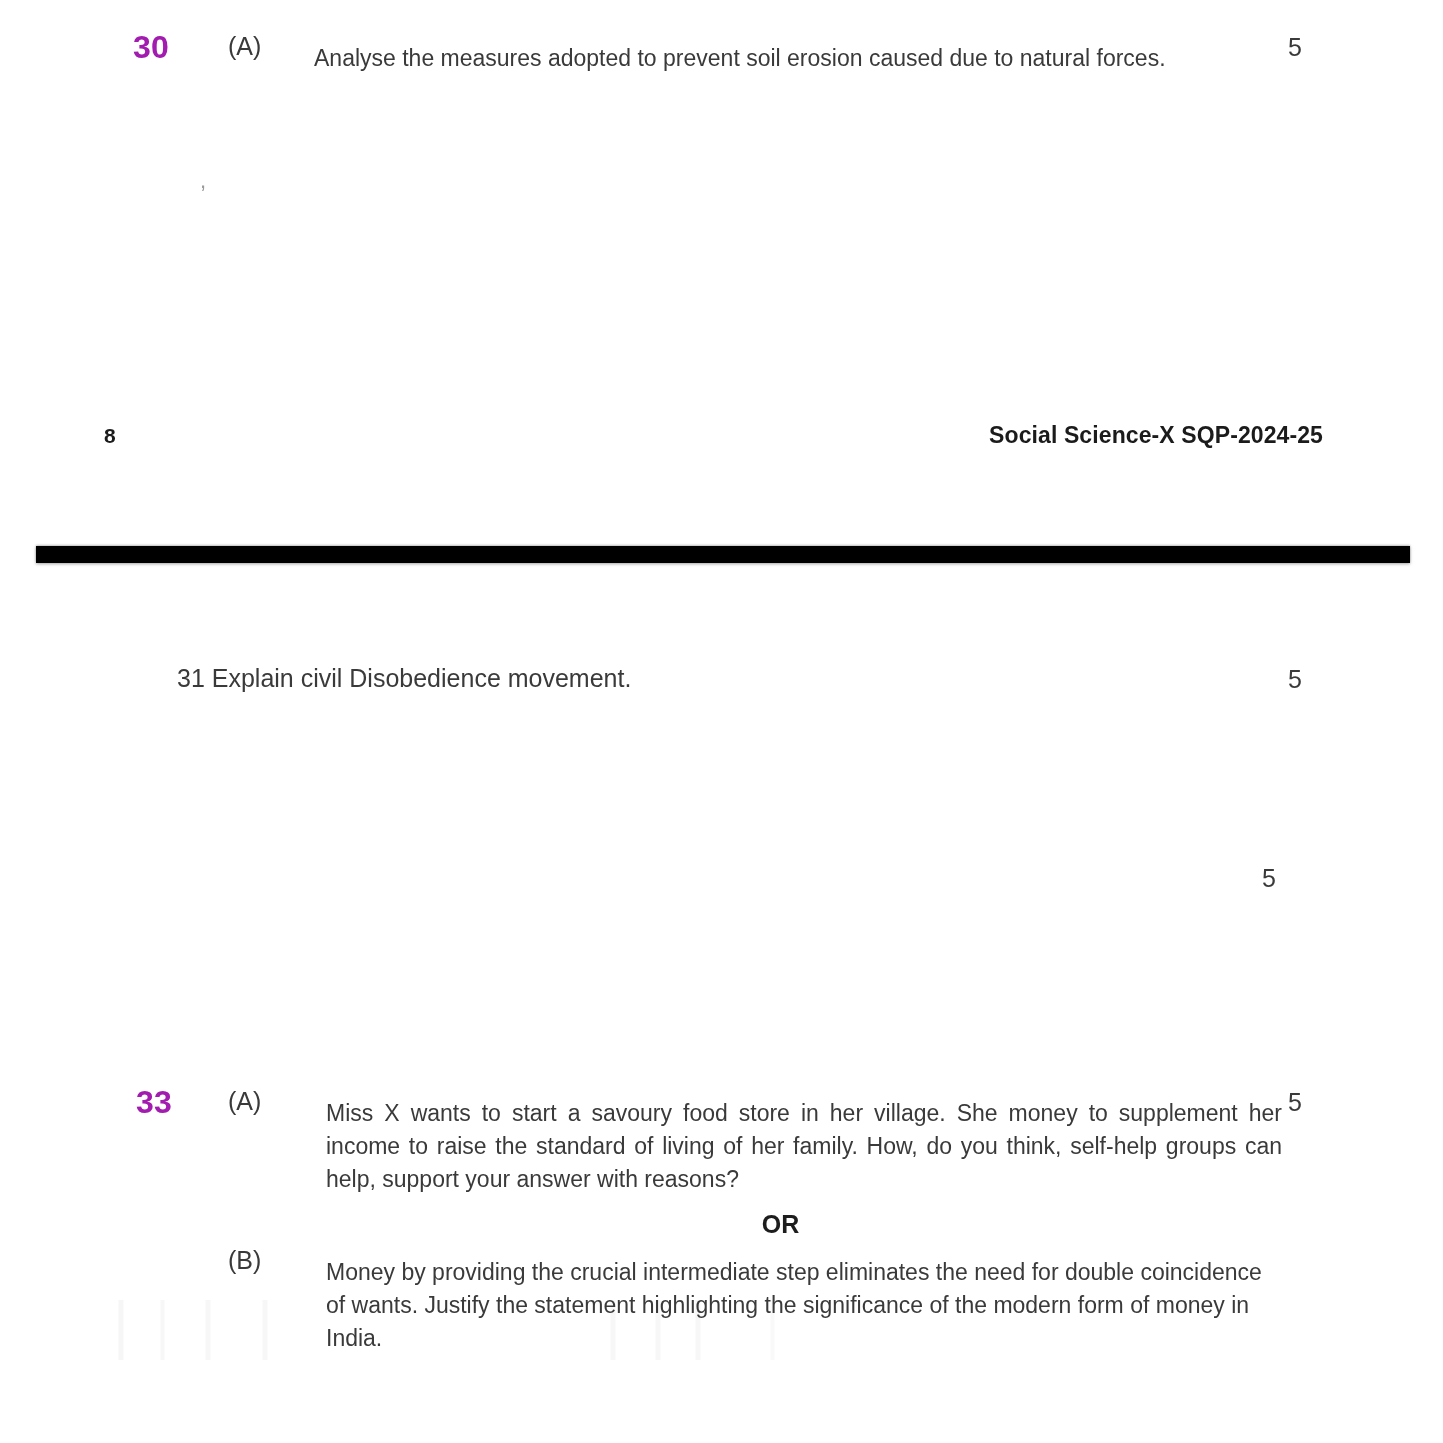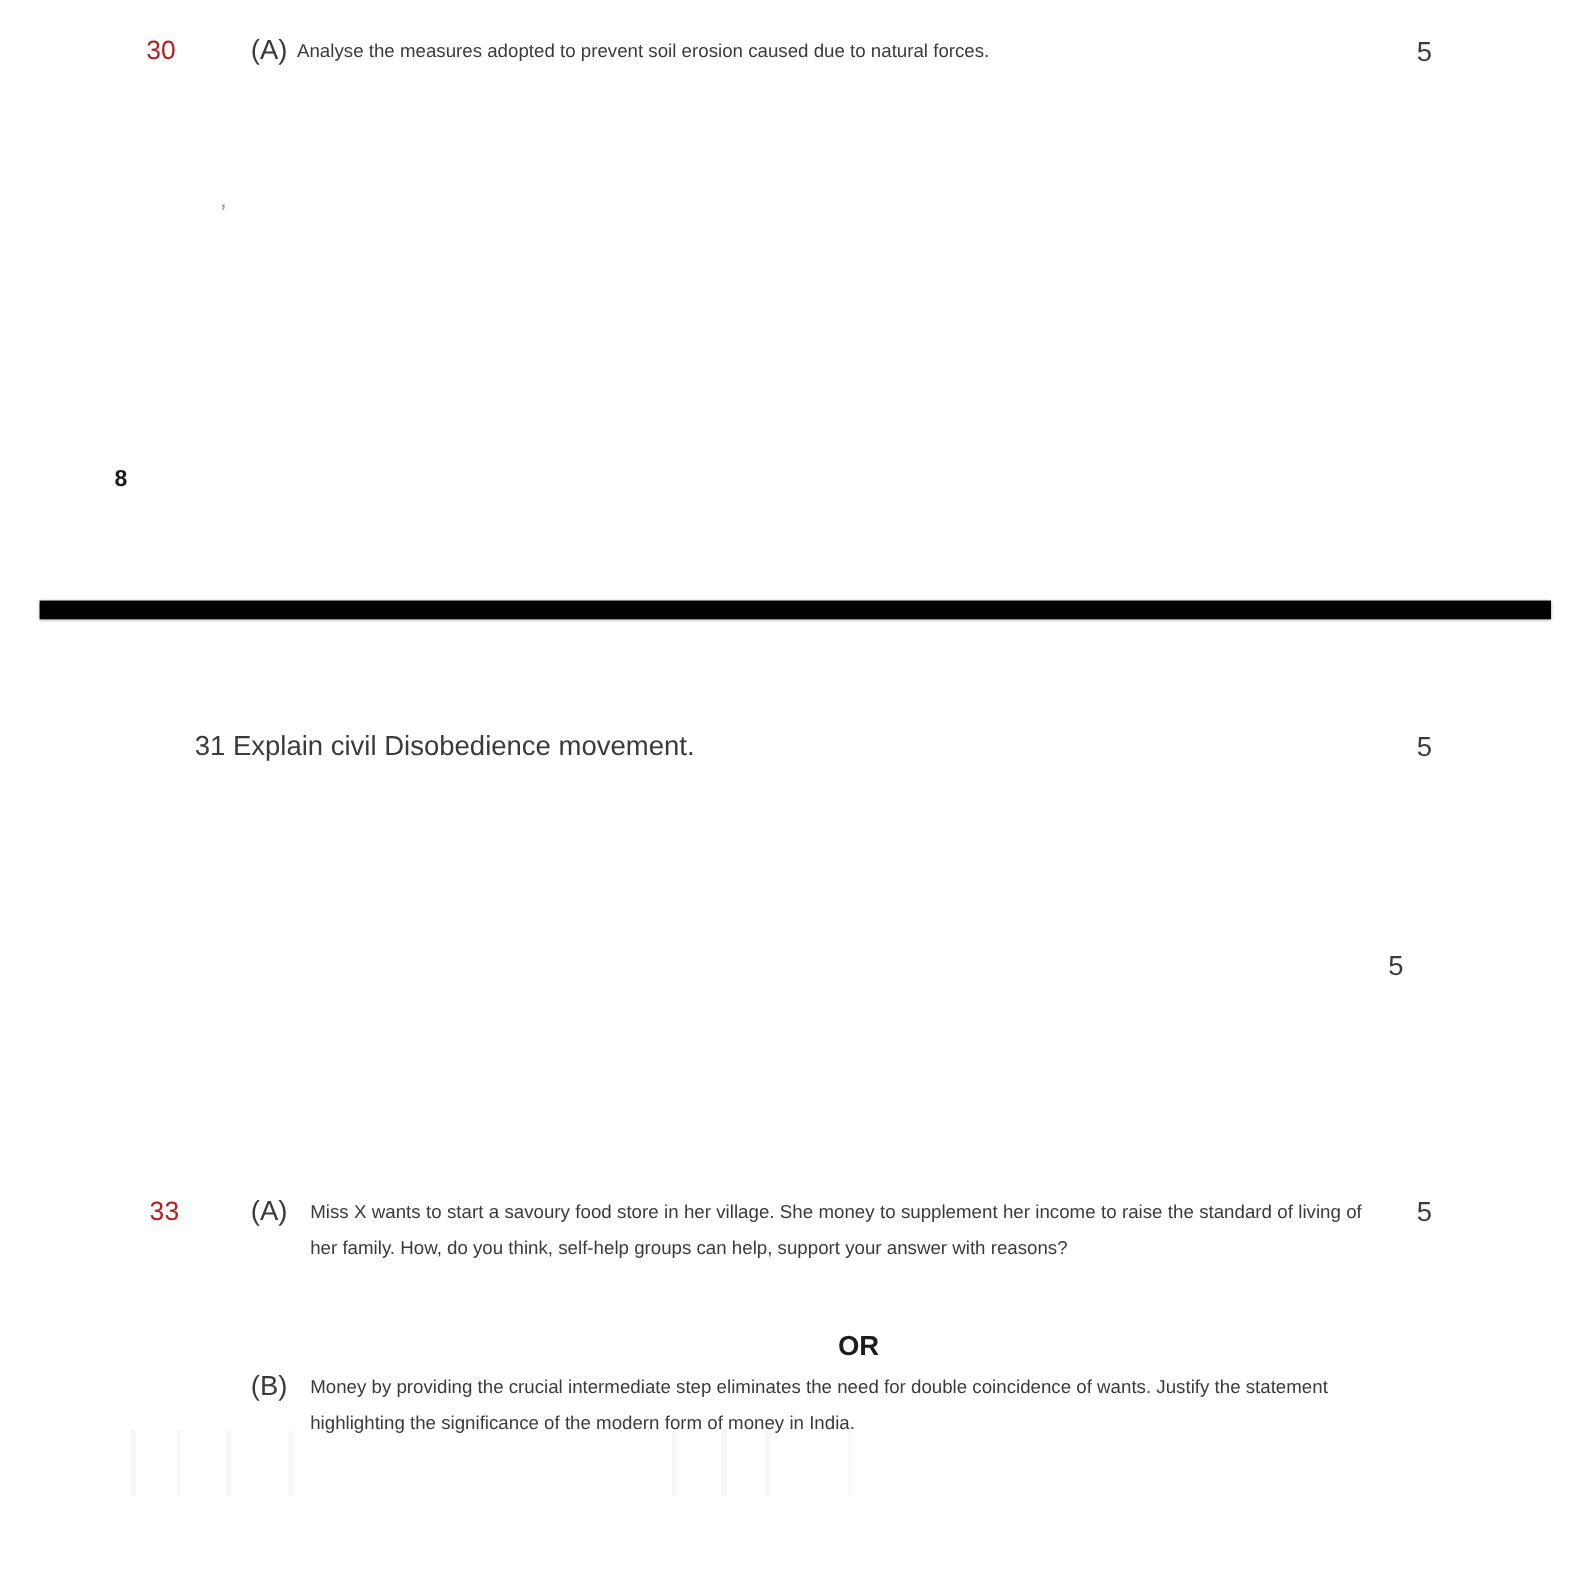--- a/index.html
+++ b/index.html
@@ -14,25 +14,26 @@
     height: 1443px;
     background: #ffffff;
     font-family: "Liberation Sans", sans-serif;
     color: #2e2e2e;
     overflow: hidden;
   }
 
   
   .q-num {
     position: absolute;
-    font-size: 24px;
+    font-size: 32px;
     line-height: 34px;
-    color: #b91c1c;
+    color: #a21caf;
     letter-spacing: .1px;
     white-space: nowrap;
+    font-weight: bold;
   }
   .q-mark {
     position: absolute;
     font-size: 25px;
     line-height: 34px;
     color: #3a3a3a;
     white-space: nowrap;
   }
   .q-body {
     position: absolute;
@@ -53,26 +54,27 @@
     position: absolute;
     left: 0;
     top: 0;
     font-size: 25px;
     line-height: 33px;
     color: #3a3a3a;
     white-space: nowrap;
   }
   .lbl-row .txt {
     position: absolute;
-    top: 0;
-    font-size: 17px;
+    top: 12px;
+    font-size: 23px;
     line-height: 33px;
     color: #3a3a3a;
     text-align: justify;
     text-justify: inter-word;
+    margin-left: 44px;
   }
   .lbl-row .txt.nojust { text-align: left; }
 
   
   .footer-page {
     position: absolute;
     left: 104px;
     top: 424px;
     font-size: 21px;
     font-weight: bold;
@@ -164,20 +166,21 @@
     <span class="lbl">(A)</span>
     <span class="txt" style="left:42px; width:958px;">Analyse the measures adopted to prevent soil erosion caused due to natural forces.</span>
   </div>
 
   <div class="q-mark" style="left:1288px; top:30px;">5</div>
 
   <div class="artifact-comma">,</div>
 
   <div class="footer-page">8</div>
 
+  <div class="footer-title">Social Science-X SQP-2024-25</div>
 
   <div class="sep-bar"></div>
 
   <div class="q-body nojust" style="left:133px; top:662px; width:1000px;margin-left:44px;">31 Explain civil Disobedience movement.</div>
 
   <div class="q-mark" style="left:1288px; top:662px;">5</div>
 
 
   <div class="q-mark" style="left:1262px; top:861px;">5</div>
 

